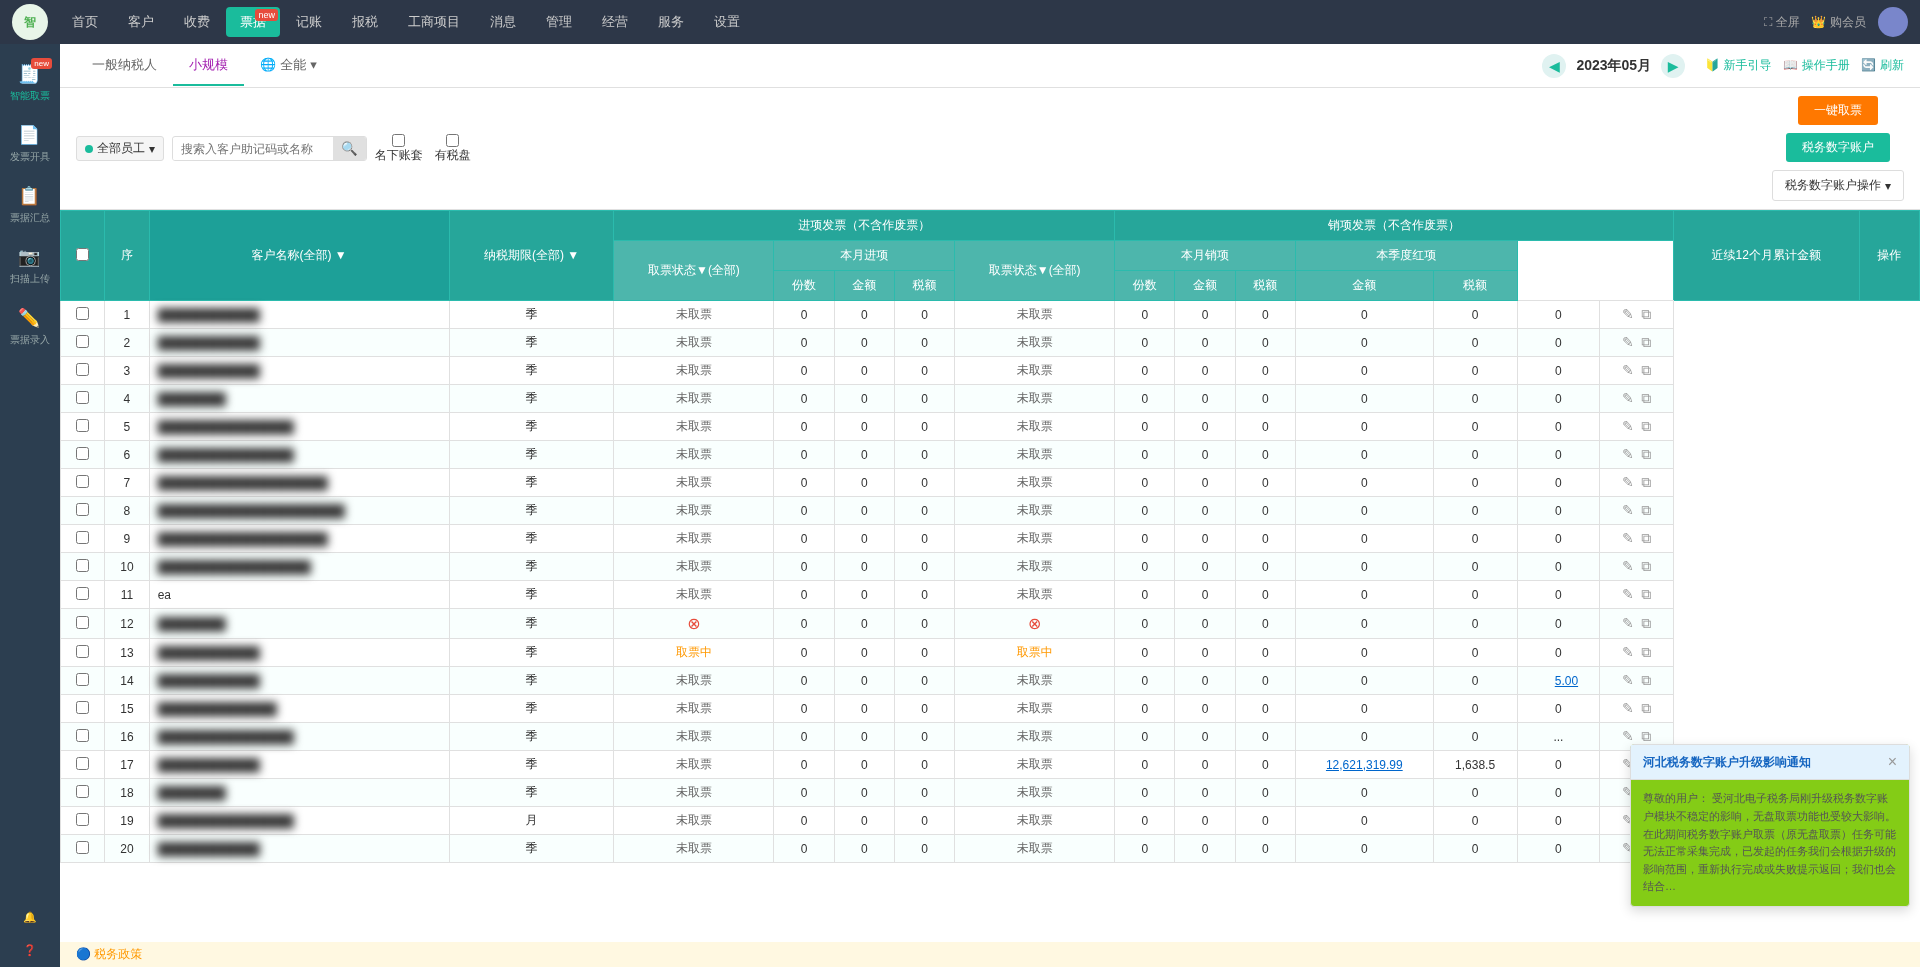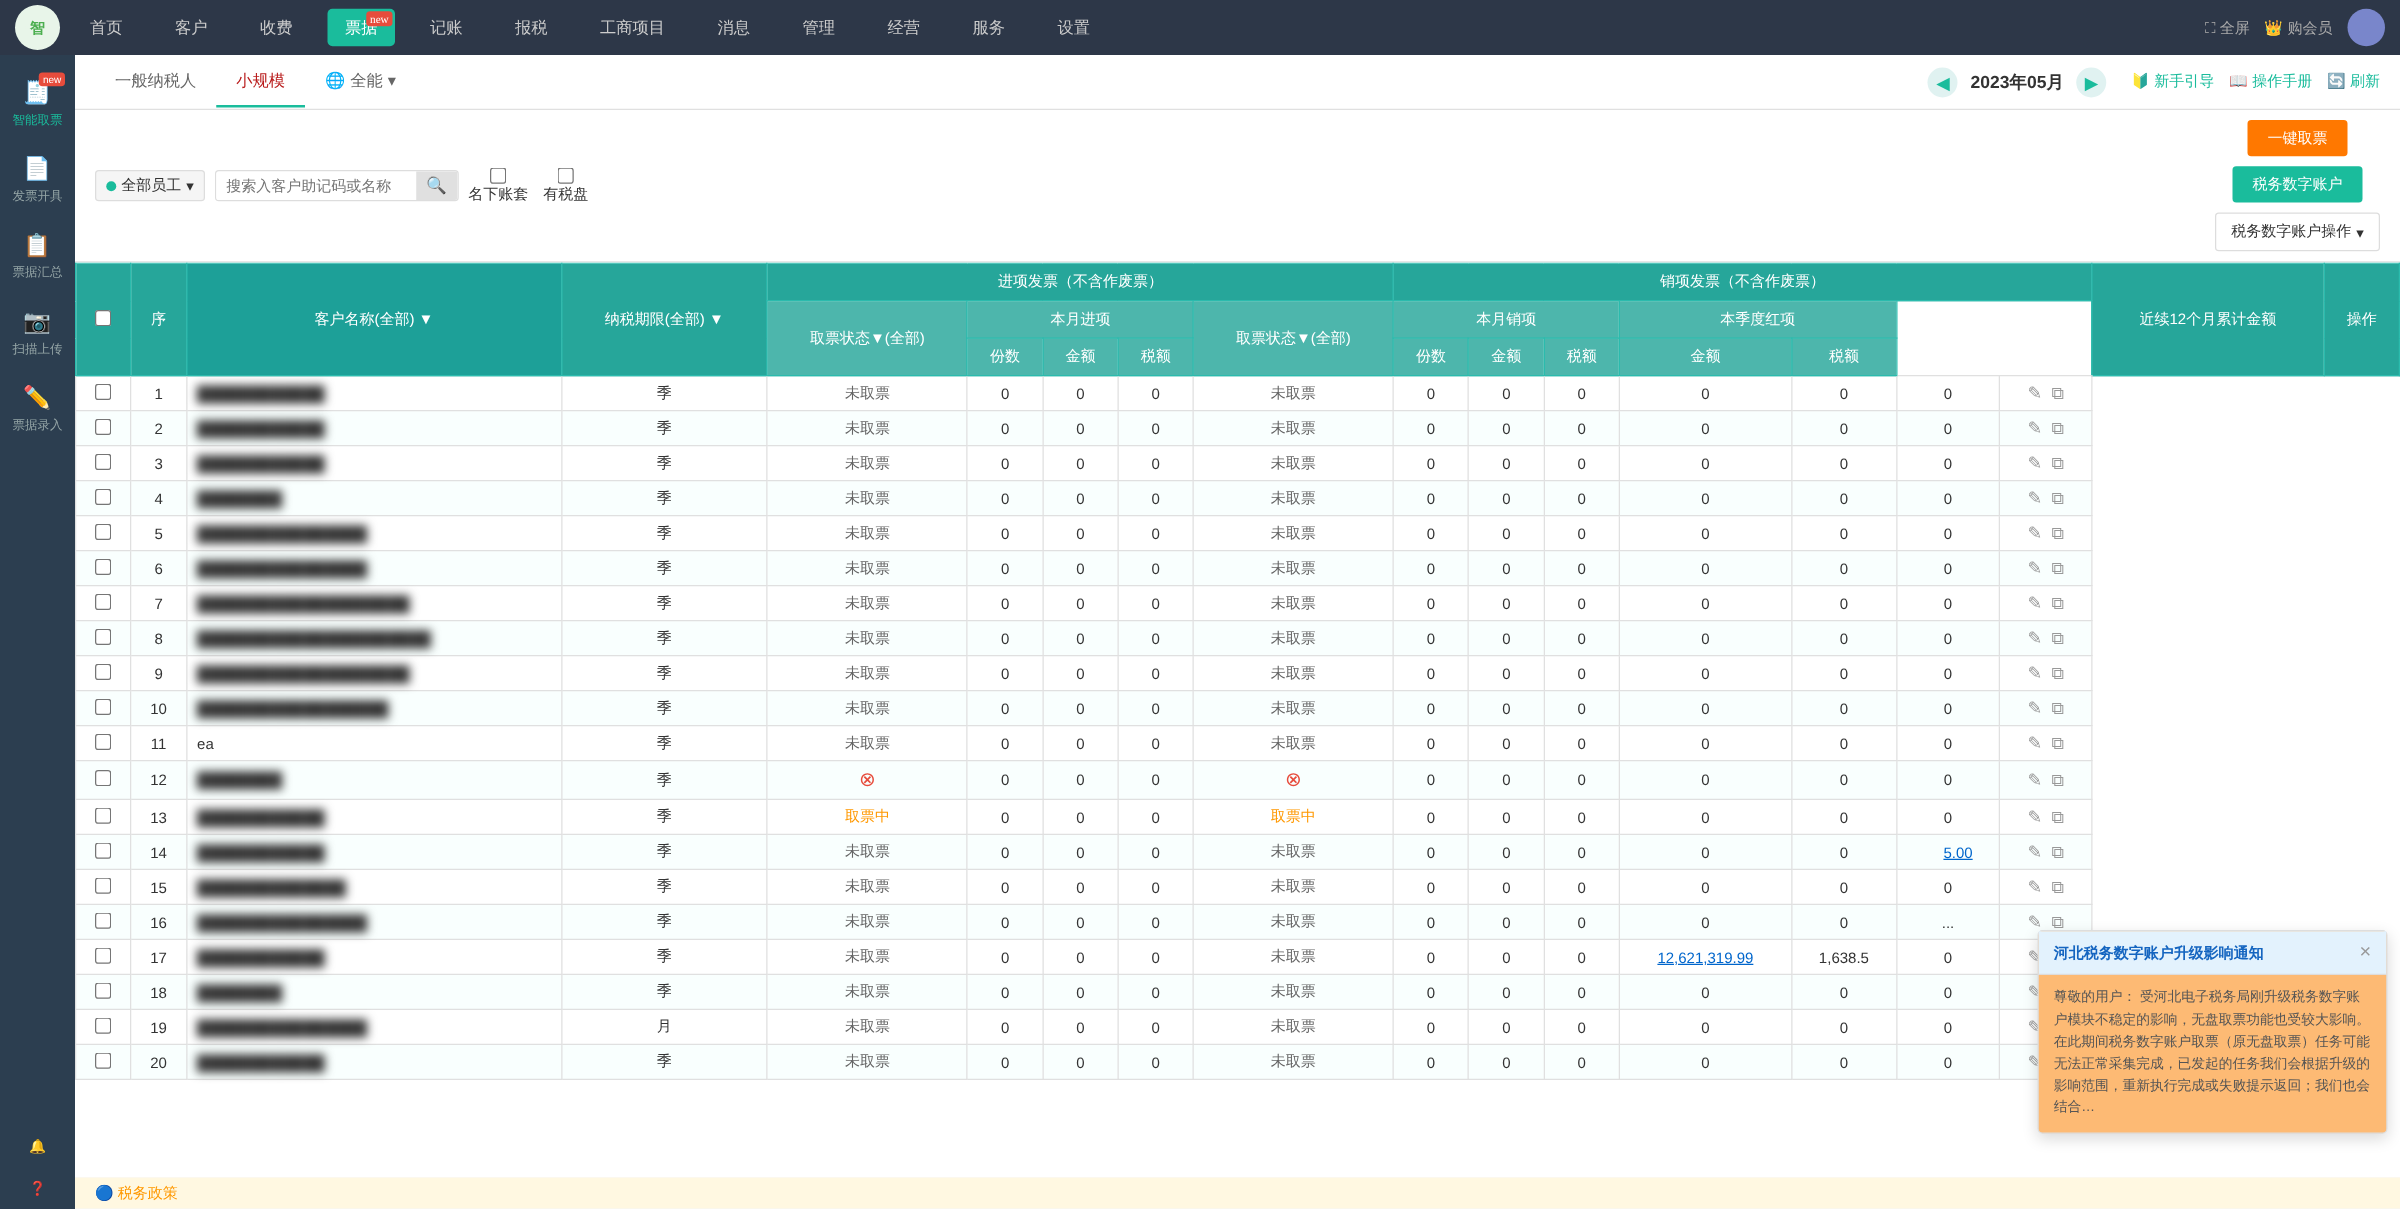--- a/index.html
+++ b/index.html
@@ -23,23 +23,22 @@
       border-radius: 50%;
       display: flex; align-items: center; justify-content: center;
       margin-right: 10px;
       color: #4caf50;
       font-weight: bold;
       font-size: 14px;
     }
     .top-nav .nav-items {
       display: flex;
       align-items: center;
-      gap: 14px;
+      gap: 2px;
       flex: 1;
-      font-family: Liberation Serif, serif;
     }
     .top-nav .nav-item {
       padding: 6px 14px;
       cursor: pointer;
       border-radius: 4px;
       color: #ccc;
       font-size: 13px;
       position: relative;
     }
     .top-nav .nav-item.active {
@@ -134,21 +133,21 @@
     }
     .sub-tab {
       padding: 10px 16px;
       cursor: pointer;
       color: #666;
       font-size: 13px;
       border-bottom: 2px solid transparent;
       display: flex; align-items: center; gap: 4px;
     }
     .sub-tab.active {
-      color: #b91c1c;
+      color: #a21caf;
       border-bottom: 2px solid #1abc9c;
     }
     .sub-tab-right {
       margin-left: auto;
       display: flex;
       align-items: center;
       gap: 20px;
     }
     .period-nav {
       display: flex;
@@ -316,21 +315,21 @@
       font-size: 14px;
       padding: 0 2px;
     }
 
     
     .notification-popup {
       position: fixed;
       bottom: 60px;
       right: 10px;
       width: 280px;
-      background: #fdba74;
+      background: #84cc16;
       border: 1px solid #ddd;
       border-radius: 4px;
       box-shadow: 0 4px 12px rgba(0,0,0,0.15);
       z-index: 200;
       font-size: 12px;
     }
     .notification-header {
       background: #e3f2fd;
       padding: 8px 12px;
       display: flex;

